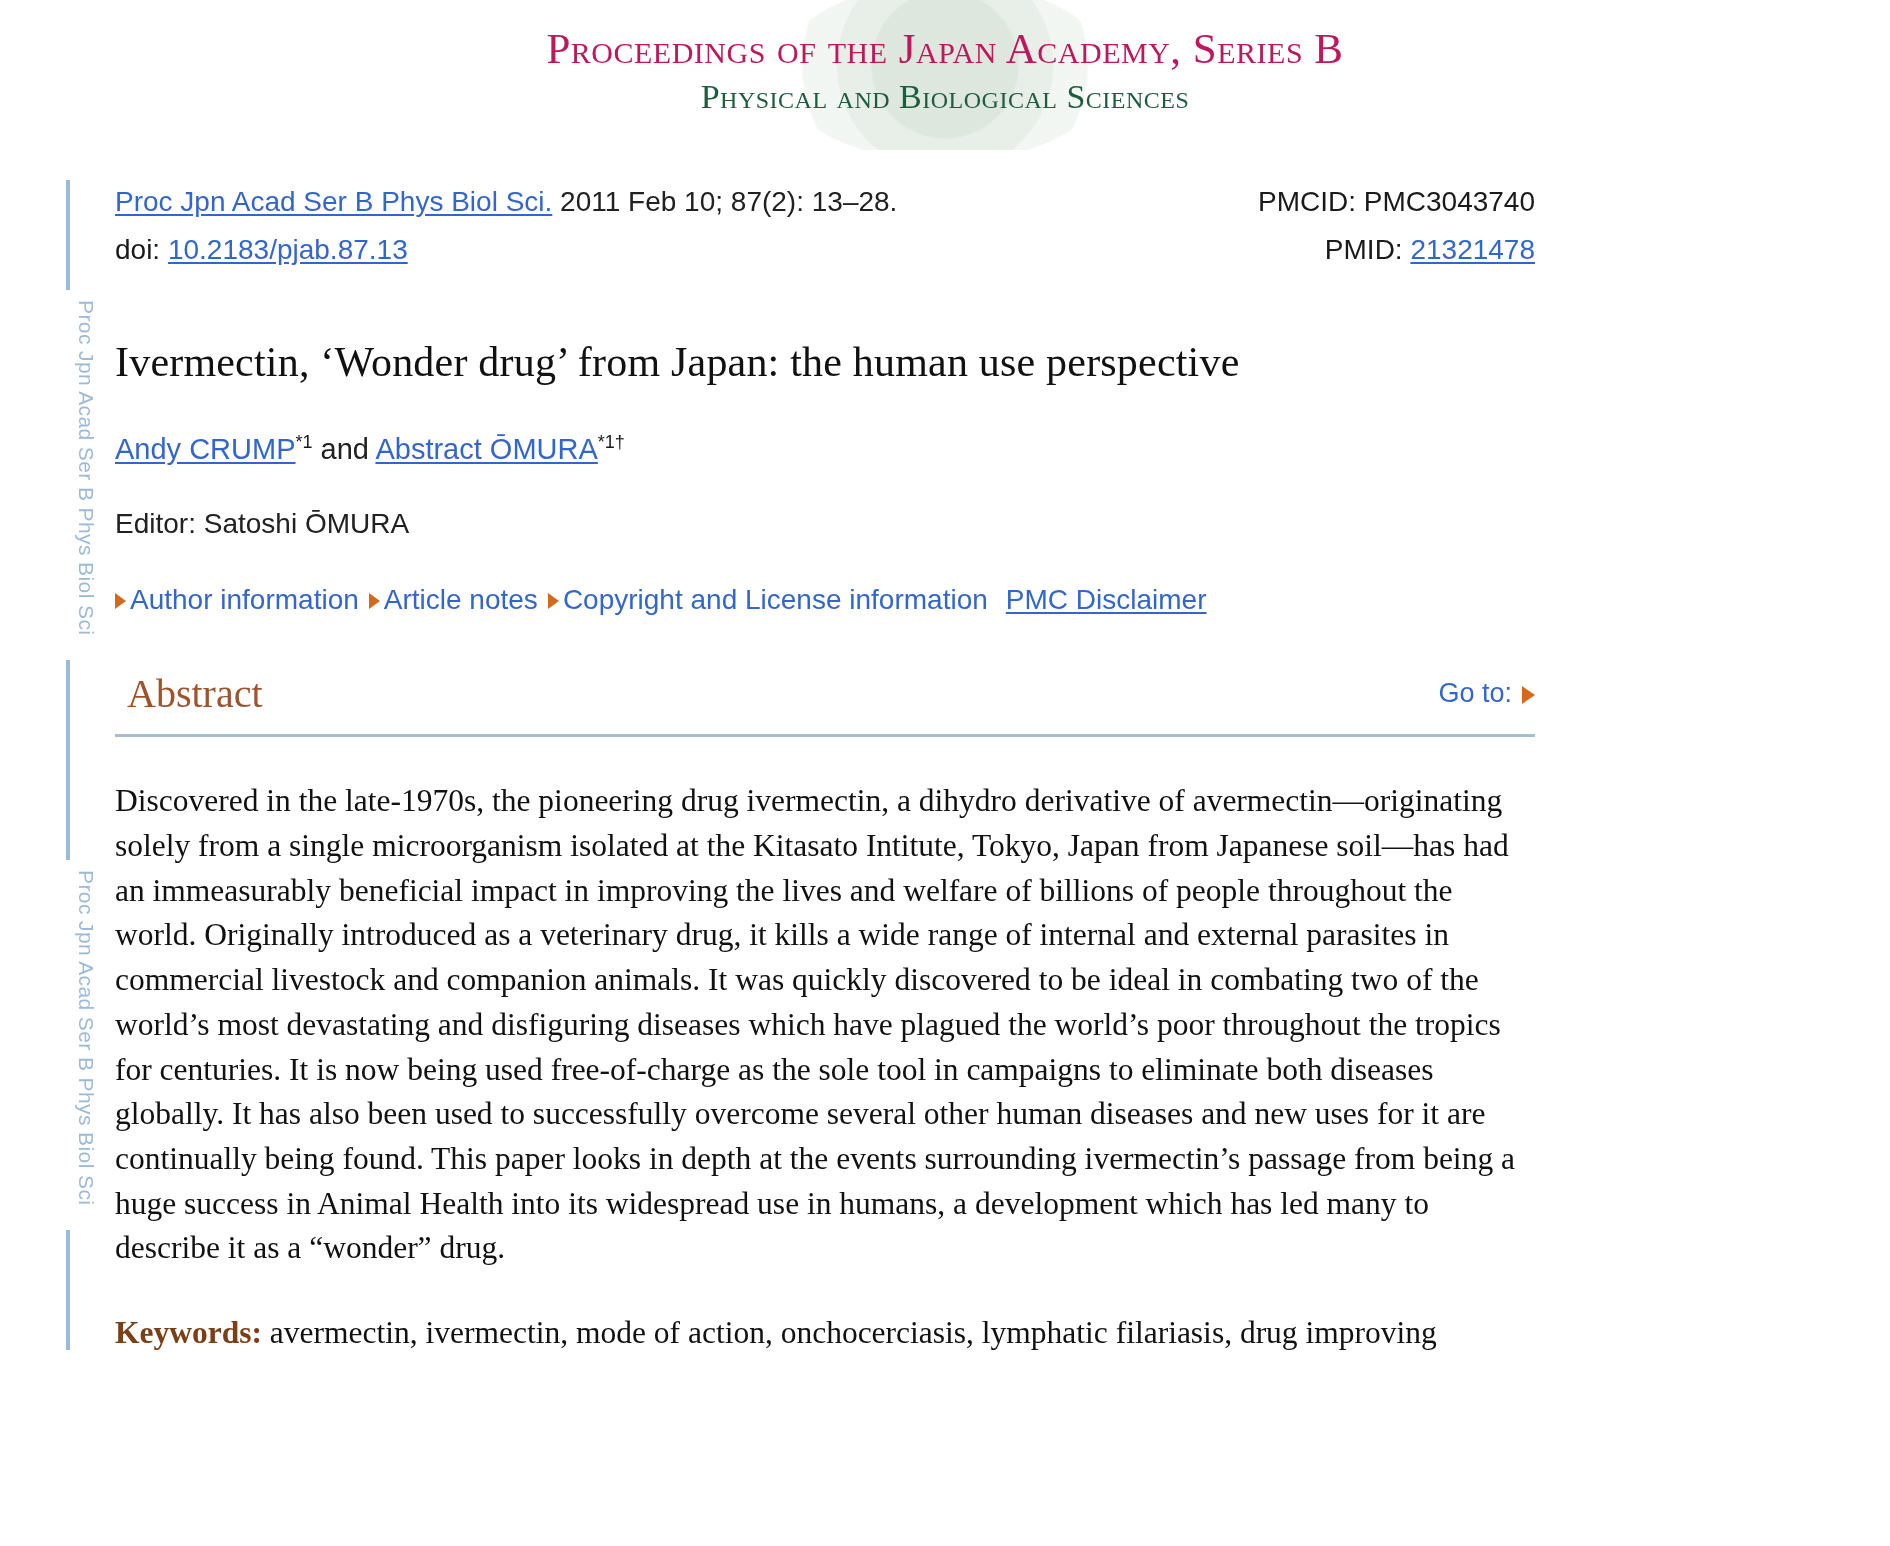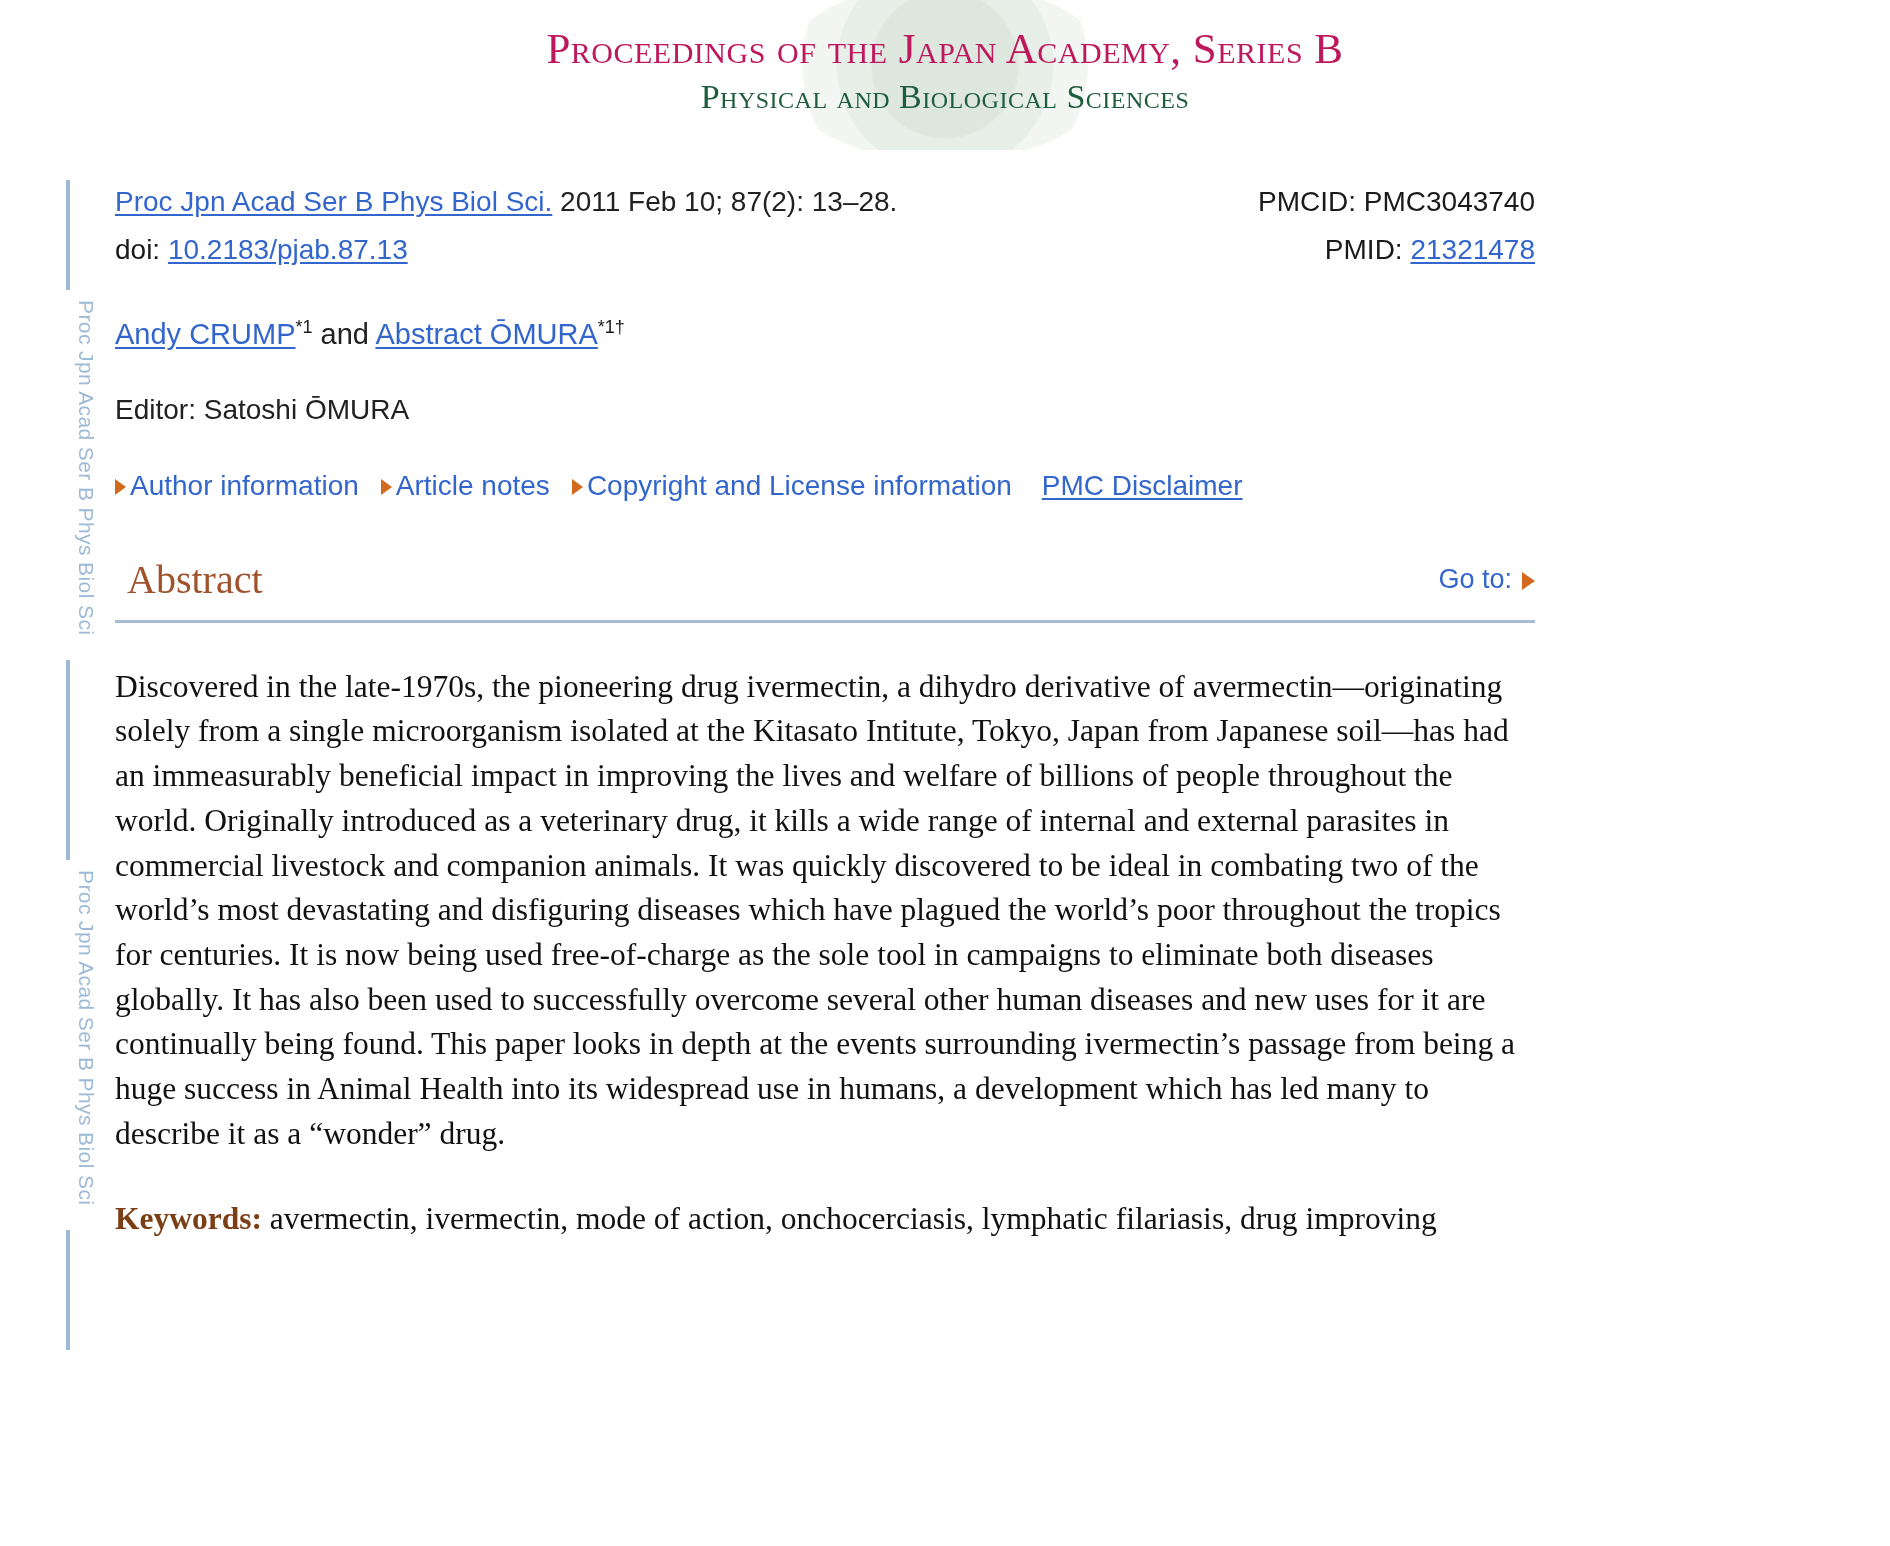--- a/index.html
+++ b/index.html
@@ -135,21 +135,21 @@
     margin-top: 40px;
     font-size: 28px;
     color: #212121;
   }
 
   .disclosures {
     margin-top: 44px;
     font-size: 28px;
     display: flex;
     align-items: center;
-    gap: 22px;
+    gap: 10px;
     flex-wrap: nowrap;
   }
   .tri {
     display: inline-block;
     width: 0; height: 0;
     border-left: 11px solid #d2691e;
     border-top: 8px solid transparent;
     border-bottom: 8px solid transparent;
     margin-right: 4px;
     position: relative;
@@ -236,20 +236,21 @@
   <div class="meta-row meta-row-1">
     <div class="meta-left"><span class="link">Proc Jpn Acad Ser B Phys Biol Sci.</span><span class="plain"> 2011 Feb 10; 87(2): 13–28.</span></div>
     <div class="meta-right"><span>PMCID: </span><span>PMC3043740</span></div>
   </div>
 
   <div class="meta-row meta-row-2">
     <div class="meta-left"><span>doi: </span><span class="link">10.2183/pjab.87.13</span></div>
     <div class="meta-right"><span>PMID: </span><span class="link">21321478</span></div>
   </div>
 
+  <h1 class="article-title">Ivermectin, ‘Wonder drug’ from Japan: the human use perspective</h1>
 
   <div class="authors"><span class="link">Andy CRUMP</span><sup>*1</sup><span class="and"> and </span><span class="link">Abstract ŌMURA</span><sup>*1†</sup></div>
 
   <div class="editor">Editor: Satoshi ŌMURA</div>
 
   <div class="disclosures">
     <span class="disc-item">
         <span class="tri"></span>
         <span class="lbl">Author information</span>
       </span>

